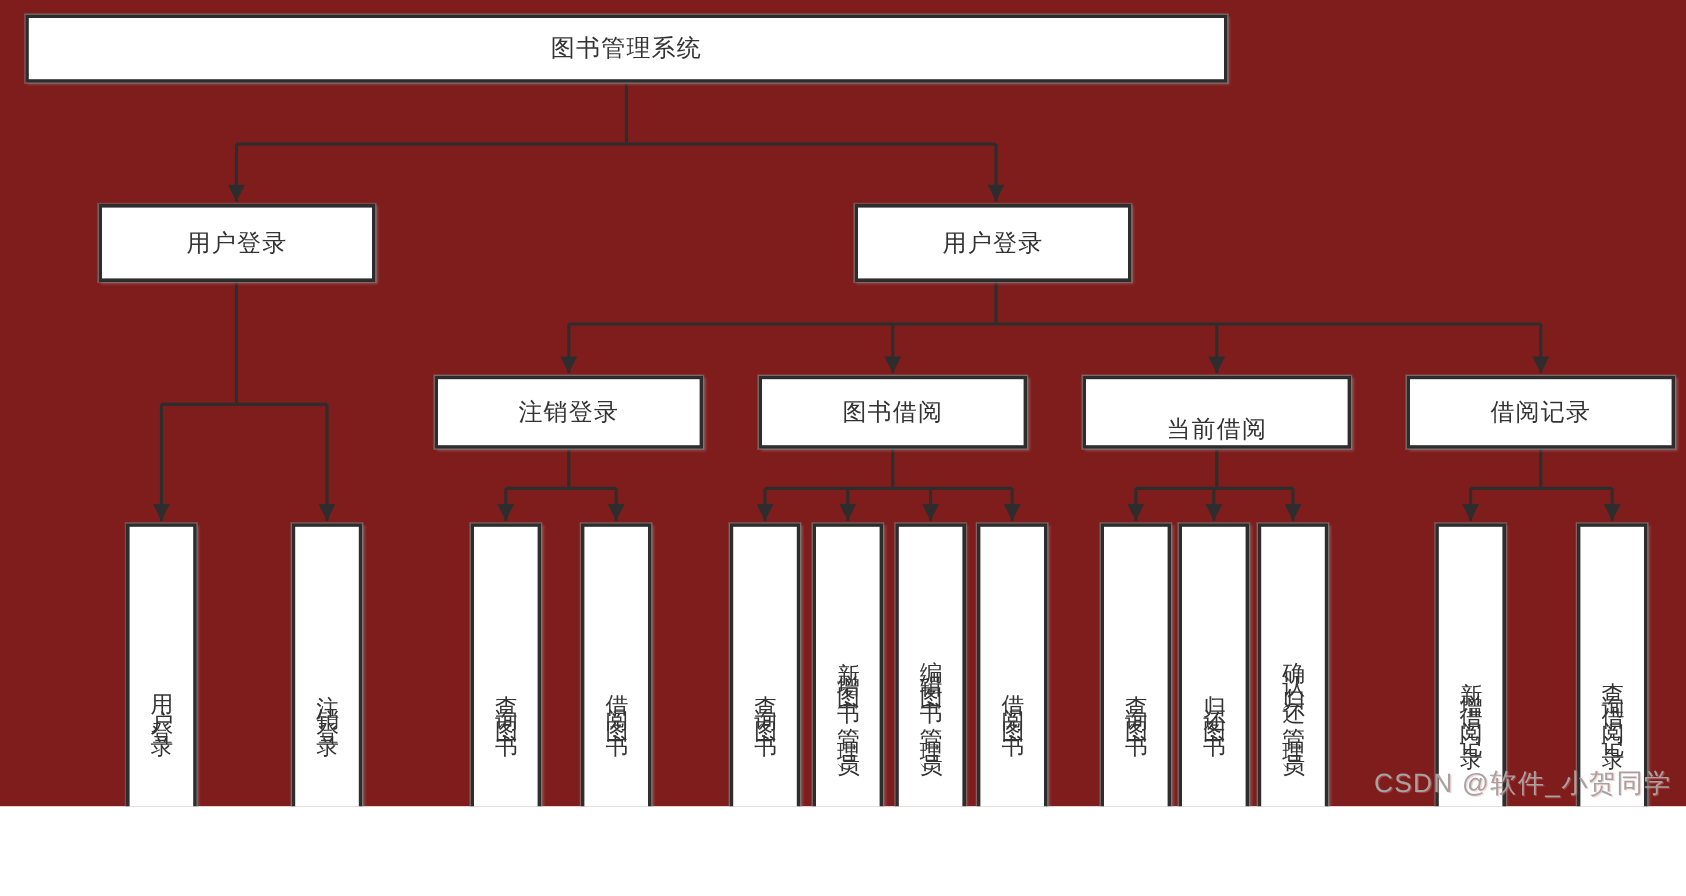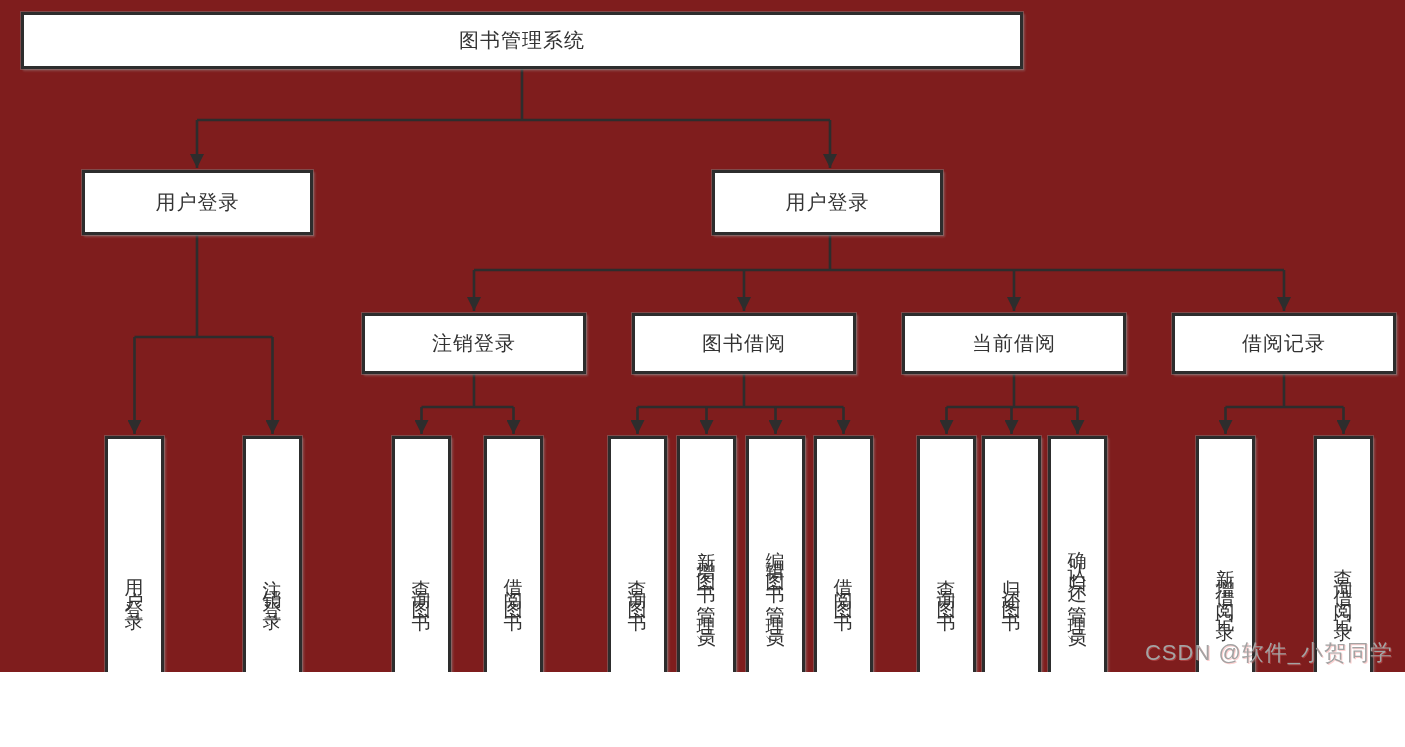--- a/index.html
+++ b/index.html
@@ -98,21 +98,21 @@
   <div class="node h" style="left:712px;top:170px;width:231px;height:65px;">
     <span class="label">用户登录</span>
   </div>
 
   <div class="node h" style="left:362px;top:313px;width:224px;height:61px;">
     <span class="label">注销登录</span>
   </div>
   <div class="node h" style="left:632px;top:313px;width:224px;height:61px;">
     <span class="label">图书借阅</span>
   </div>
-  <div class="node h" style="left:902px;top:313px;width:224px;height:61px;">
+  <div class="node h" style="left:902px;top:313px;width:224px;height:61px;align-items:flex-end;">
     <span class="label">当前借阅</span>
   </div>
   <div class="node h" style="left:1172px;top:313px;width:224px;height:61px;">
     <span class="label">借阅记录</span>
   </div>
 
   <div class="node v" style="left:105px;top:436px;width:59px;height:299px;">
     <span class="label">用户登录</span>
   </div>
   <div class="node v" style="left:243px;top:436px;width:59px;height:299px;">

